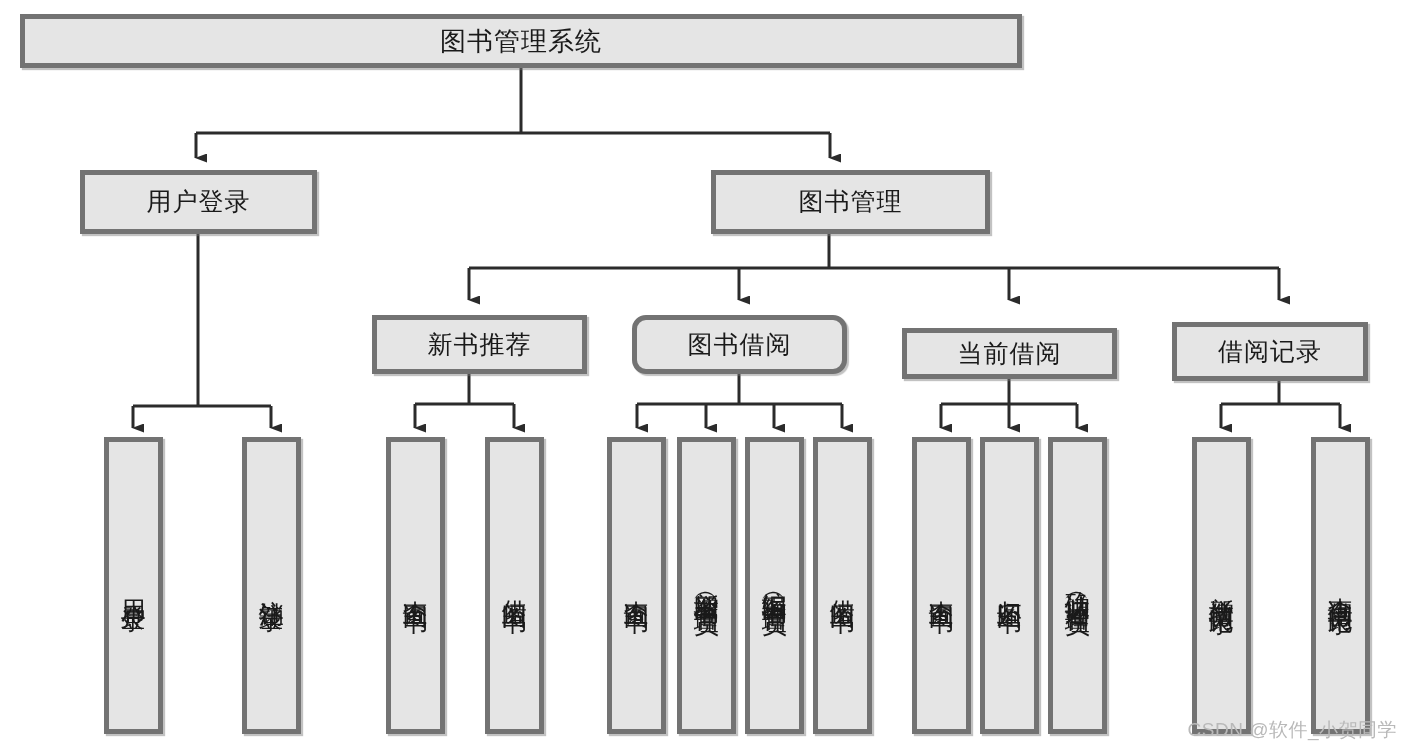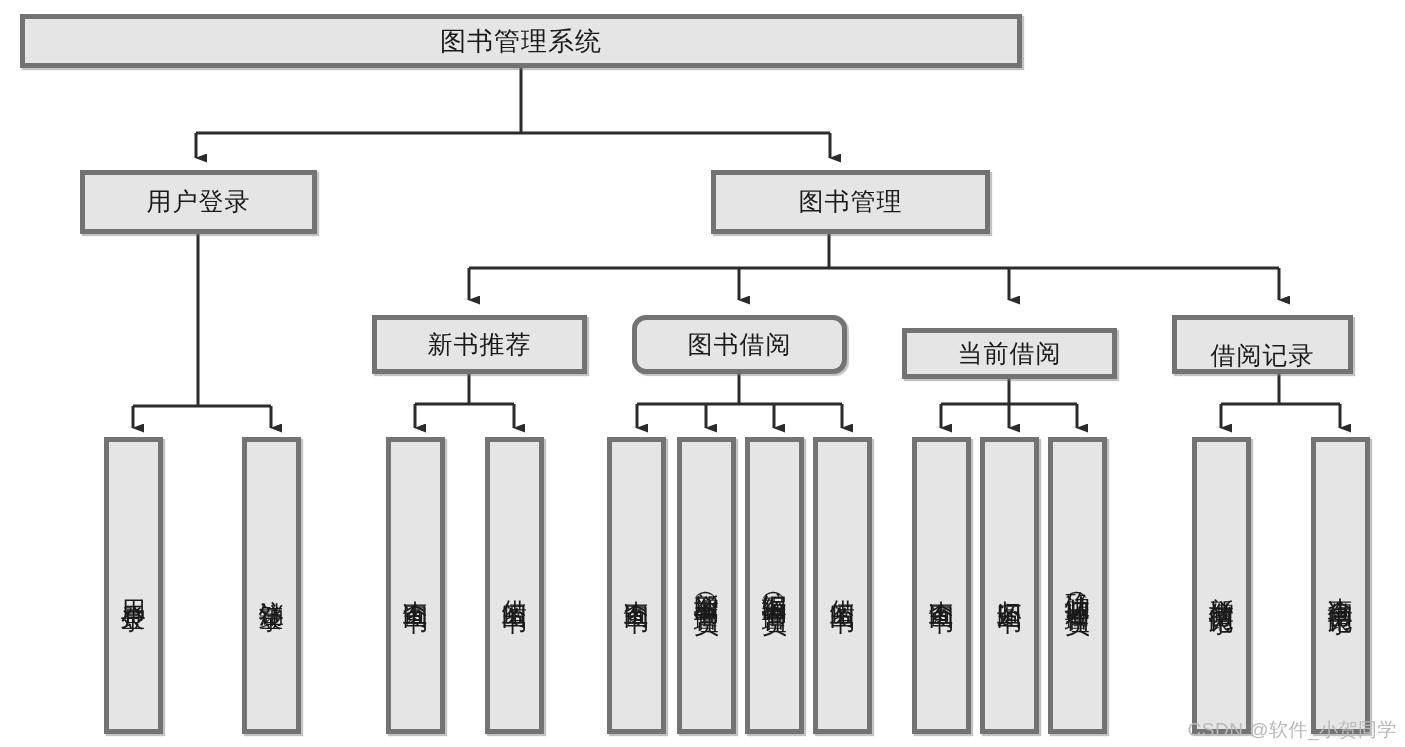--- a/index.html
+++ b/index.html
@@ -143,21 +143,21 @@
 
   <div class="node horiz" style="left:362px; top:315px; width:215px; height:59px;margin-left:10px;">
     <span class="label">新书推荐</span>
   </div>
   <div class="node horiz" style="left:632px; top:315px; width:215px; height:59px;border-radius:14px;">
     <span class="label">图书借阅</span>
   </div>
   <div class="node horiz" style="left:902px; top:304px; width:215px; height:51px;margin-top:24px;">
     <span class="label">当前借阅</span>
   </div>
-  <div class="node horiz" style="left:1172px; top:315px; width:181px; height:59px;align-items:flex-end;">
+  <div class="node horiz" style="left:1172px; top:322px; width:196px; height:59px;">
     <span class="label">借阅记录</span>
   </div>
 
   <div class="node vert" style="left:104px; top:437px; width:59px; height:297px;">
     <span class="label">用户登录</span>
   </div>
   <div class="node vert" style="left:242px; top:437px; width:59px; height:297px;">
     <span class="label">注销登录</span>
   </div>
 

